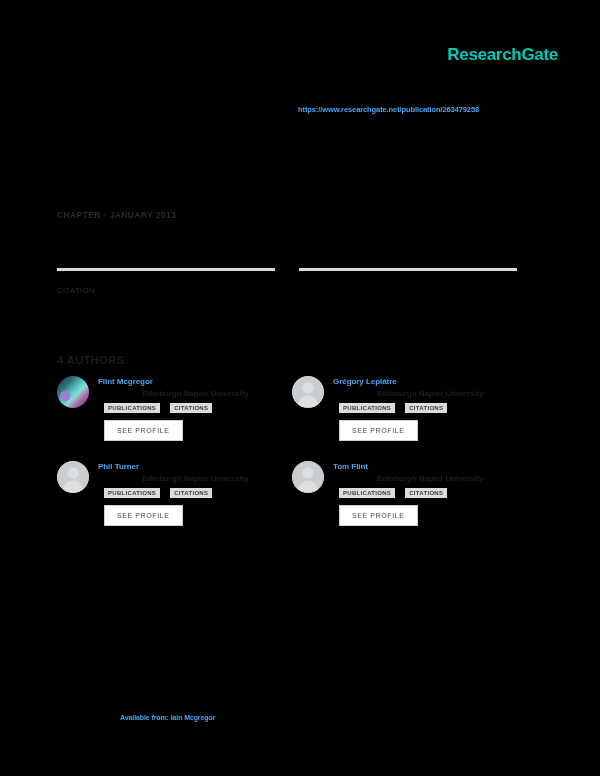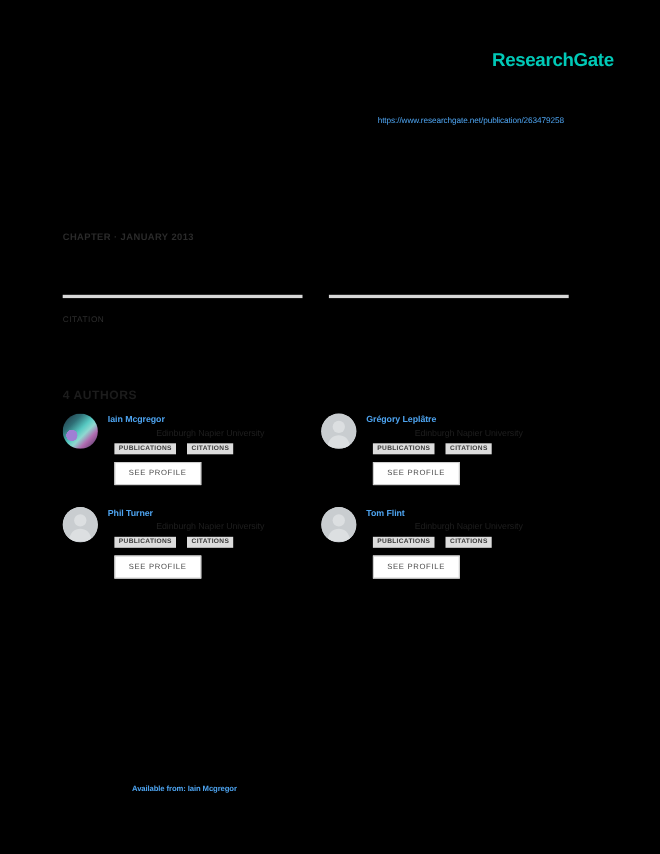--- a/index.html
+++ b/index.html
@@ -36,26 +36,25 @@
     white-space: nowrap;
   }
 
   
   .url-line {
     position: absolute;
     left: 298px;
     top: 105px;
     width: 260px;
     font-size: 7.5px;
-    font-weight: normal;
+    font-weight: bold;
     letter-spacing: -0.1px;
     color: #4da3ef;
     filter: blur(0.55px);
     white-space: nowrap;
-    text-align: center;
   }
 
   
   .doc-meta {
     position: absolute;
     left: 57px;
     top: 210px;
     font-size: 8.5px;
     font-weight: bold;
     letter-spacing: 0.4px;
@@ -154,21 +153,21 @@
     font-size: 8px;
     font-weight: bold;
     color: #4da3ef;
     filter: blur(0.5px);
     letter-spacing: -0.05px;
     white-space: nowrap;
   }
   .author-affil {
     margin-top: 3px;
     font-size: 8px;
-    font-weight: normal;
+    font-weight: bold;
     color: #1f1f1f;
     filter: blur(0.5px);
     letter-spacing: -0.05px;
     white-space: nowrap;
     padding-left: 44px;
   }
   .author-stats {
     margin-top: 5px;
     display: flex;
     gap: 10px;
@@ -234,21 +233,21 @@
     </div>
   </div>
 
   <div class="authors-header">4 AUTHORS</div>
 
   <div class="authors-grid">
 
     <div class="author-card">
       <div class="avatar photo"></div>
       <div class="author-info">
-        <div class="author-name">Iain Mcgregor</div>
+        <div class="author-name">Flint Mcgregor</div>
         <div class="author-affil">Edinburgh Napier University</div>
         <div class="author-stats">
           <span class="badge">PUBLICATIONS</span>
           <span class="badge">CITATIONS</span>
         </div>
         <span class="see-profile">SEE PROFILE</span>
       </div>
     </div>
 
     <div class="author-card">

